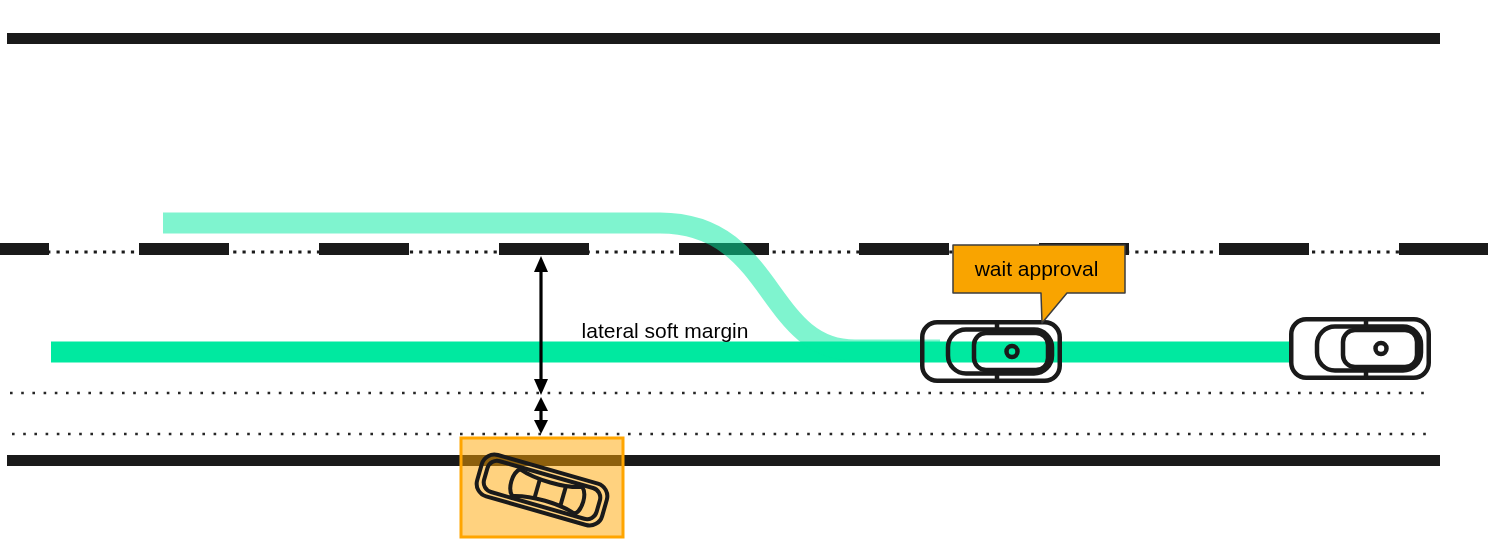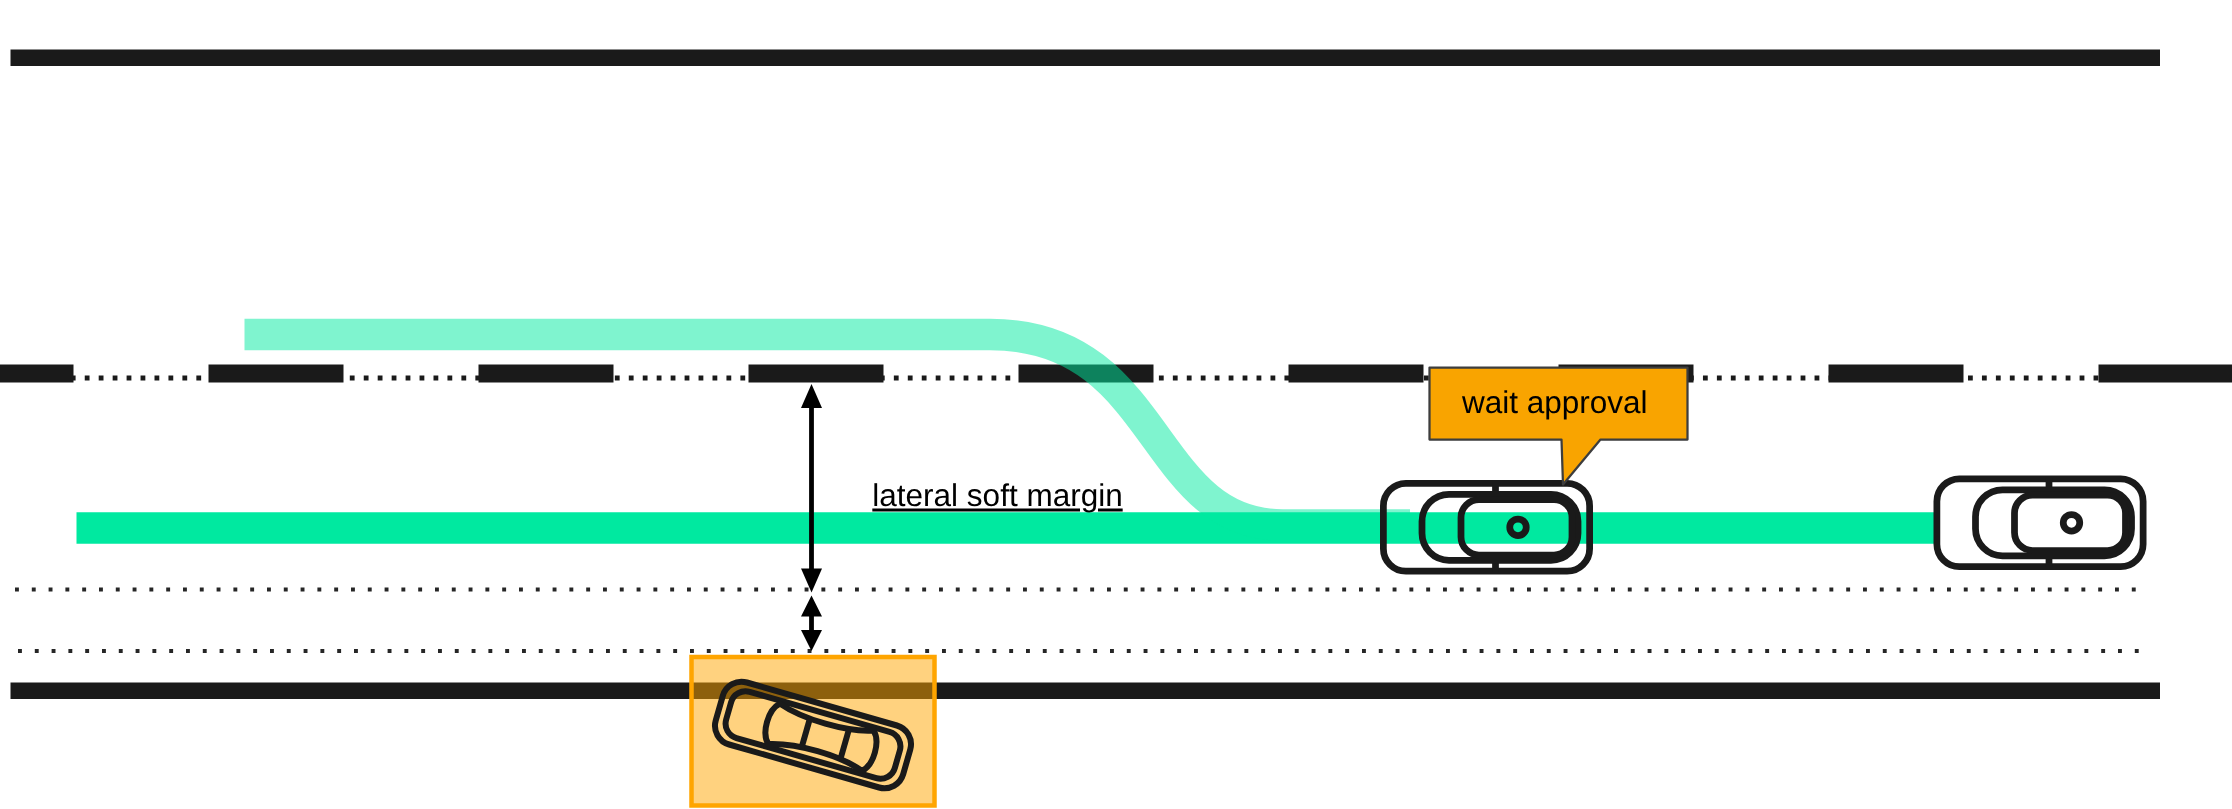--- a/index.html
+++ b/index.html
@@ -13,21 +13,21 @@
   }
   .stage svg { position: absolute; left: 0; top: 0; }
   .label {
     position: absolute;
     color: #000000;
     font-size: 21px;
     line-height: 22px;
     text-align: center;
     white-space: nowrap;
   }
-  .soft-label  { left: 545px; top: 320px; width: 240px; text-decoration: underline; }
+  .soft-label  { left: 545px; top: 320px; width: 240px; }
   .hard-label  { left: 546px; top: 403px; width: 240px; }
   .callout-label {
     position: absolute;
     left: 953px; top: 245px; width: 167px; height: 48px;
     display: flex; align-items: center; justify-content: center;
     color: #000000; font-size: 21px; white-space: nowrap;
   }
 </style>
 </head>
 <body>

